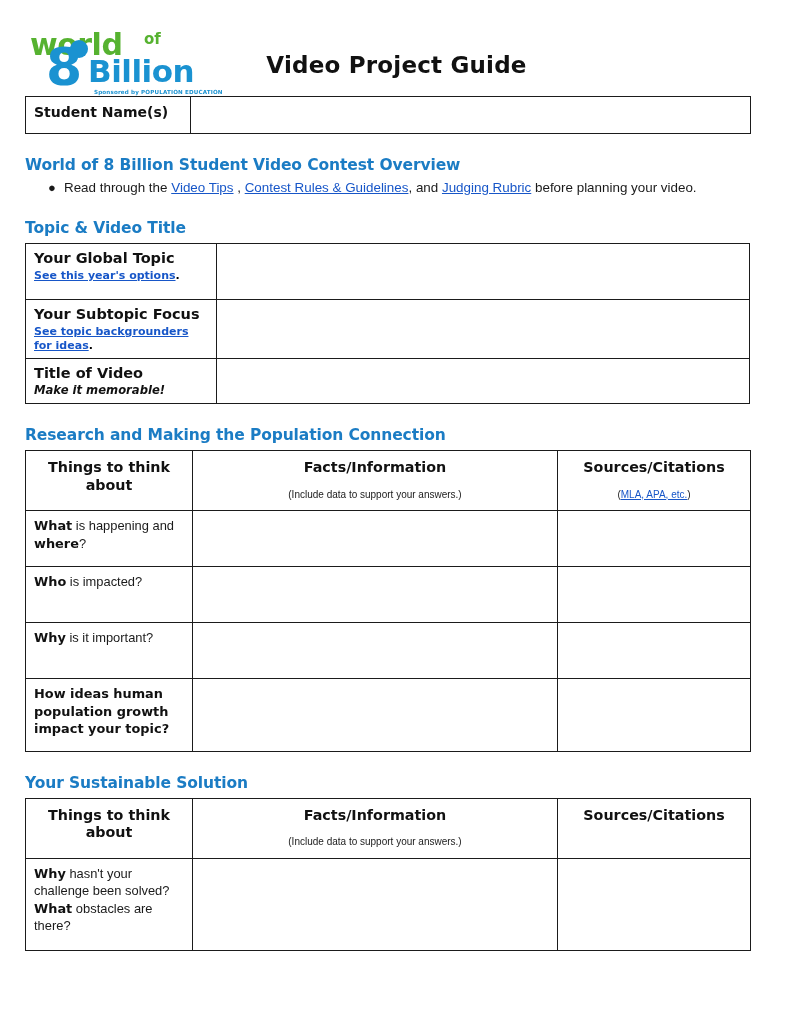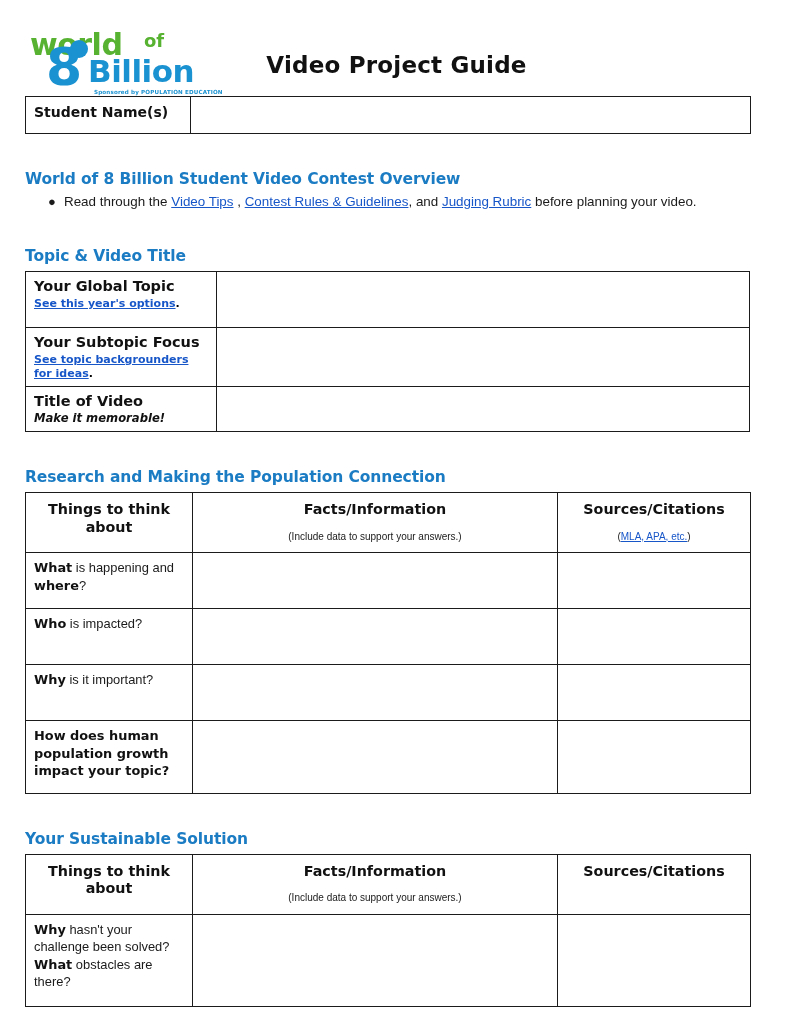--- a/index.html
+++ b/index.html
@@ -44,21 +44,21 @@
     font-weight: 800;
     color: #56b230;
     letter-spacing: -0.5px;
     line-height: 1;
     font-family: "DejaVu Sans", sans-serif;
   }
   .logo-of {
     position: absolute;
     left: 118px;
     top: 2px;
-    font-size: 18px;
+    font-size: 15px;
     font-weight: 800;
     color: #56b230;
     line-height: 1;
     font-family: "DejaVu Sans", sans-serif;
   }
   .logo-eight {
     position: absolute;
     left: 20px;
     top: 11px;
     font-size: 52px;
@@ -134,21 +134,21 @@
     color: #111111;
     font-family: "DejaVu Sans", sans-serif;
     padding-top: 7px;
   }
 
   
   .section-head {
     color: #1b7cc4;
     font-size: 15.5px;
     font-weight: 700;
-    margin: 36px 0 6px 25px;
+    margin: 22px 0 6px 25px;
     font-family: "DejaVu Sans", sans-serif;
     letter-spacing: -0.1px;
   }
 
   
   .bullet-row {
     margin: 0 0 0 48px;
     font-size: 13.4px;
     line-height: 1.25;
     color: #1a1a1a;
@@ -332,21 +332,21 @@
         <td></td>
       </tr>
 
       <tr class="r-56">
         <td class="q-cell"><b>Why</b><span> is it important?</span></td>
         <td></td>
         <td></td>
       </tr>
 
       <tr class="r-73">
-        <td class="q-cell all-bold">How does human population growth impact your topic?</td>
+        <td class="q-cell all-bold">How ideas human population growth impact your topic?</td>
         <td></td>
         <td></td>
       </tr>
     </tbody>
   </table>
 
   <div class="section-head">Your Sustainable Solution</div>
   <table class="doc tbl-3col">
     <colgroup>
         <col class="c1">

